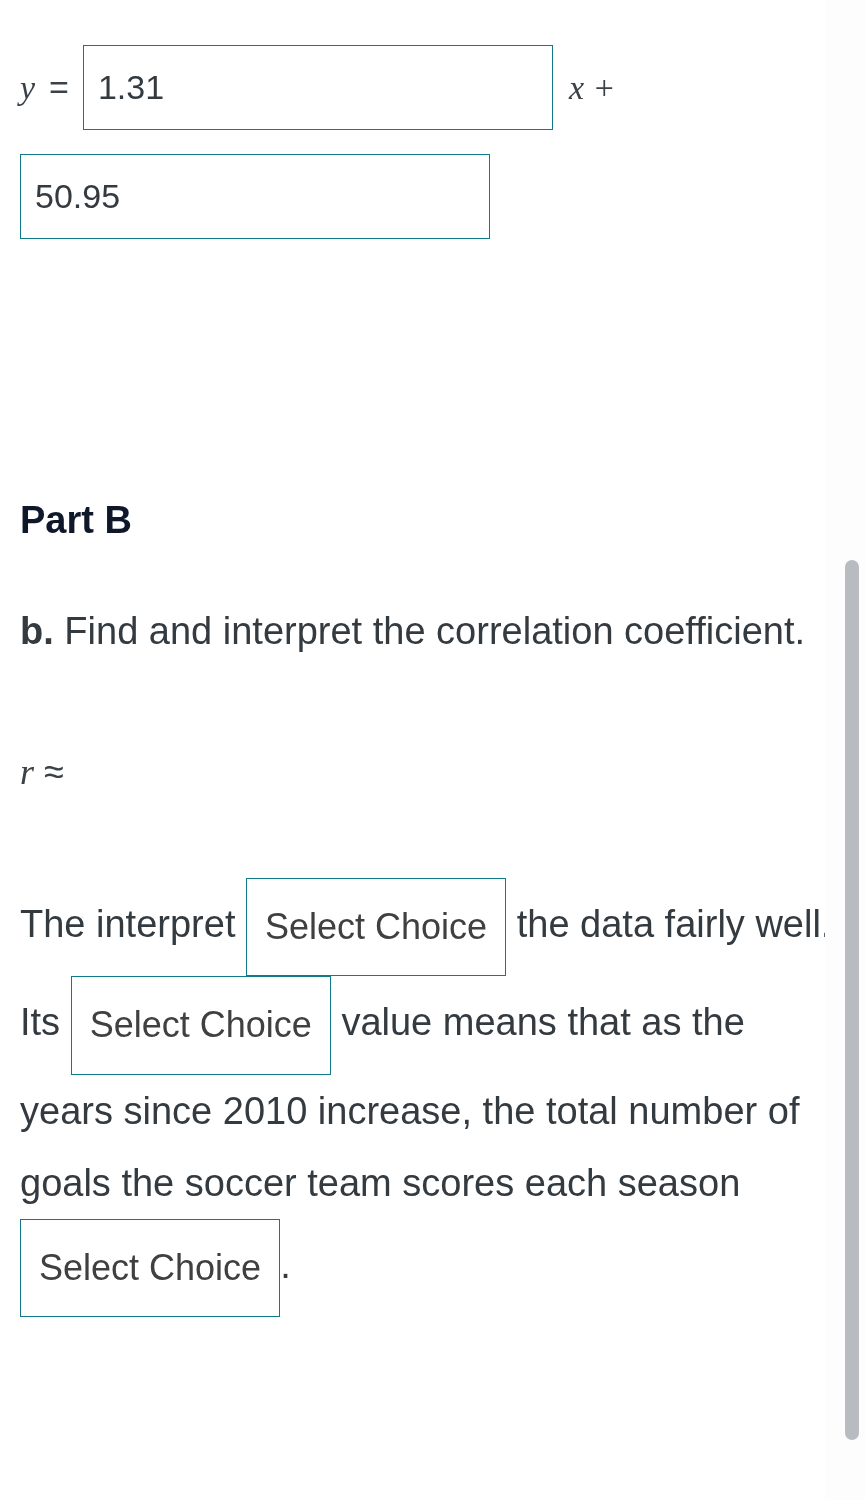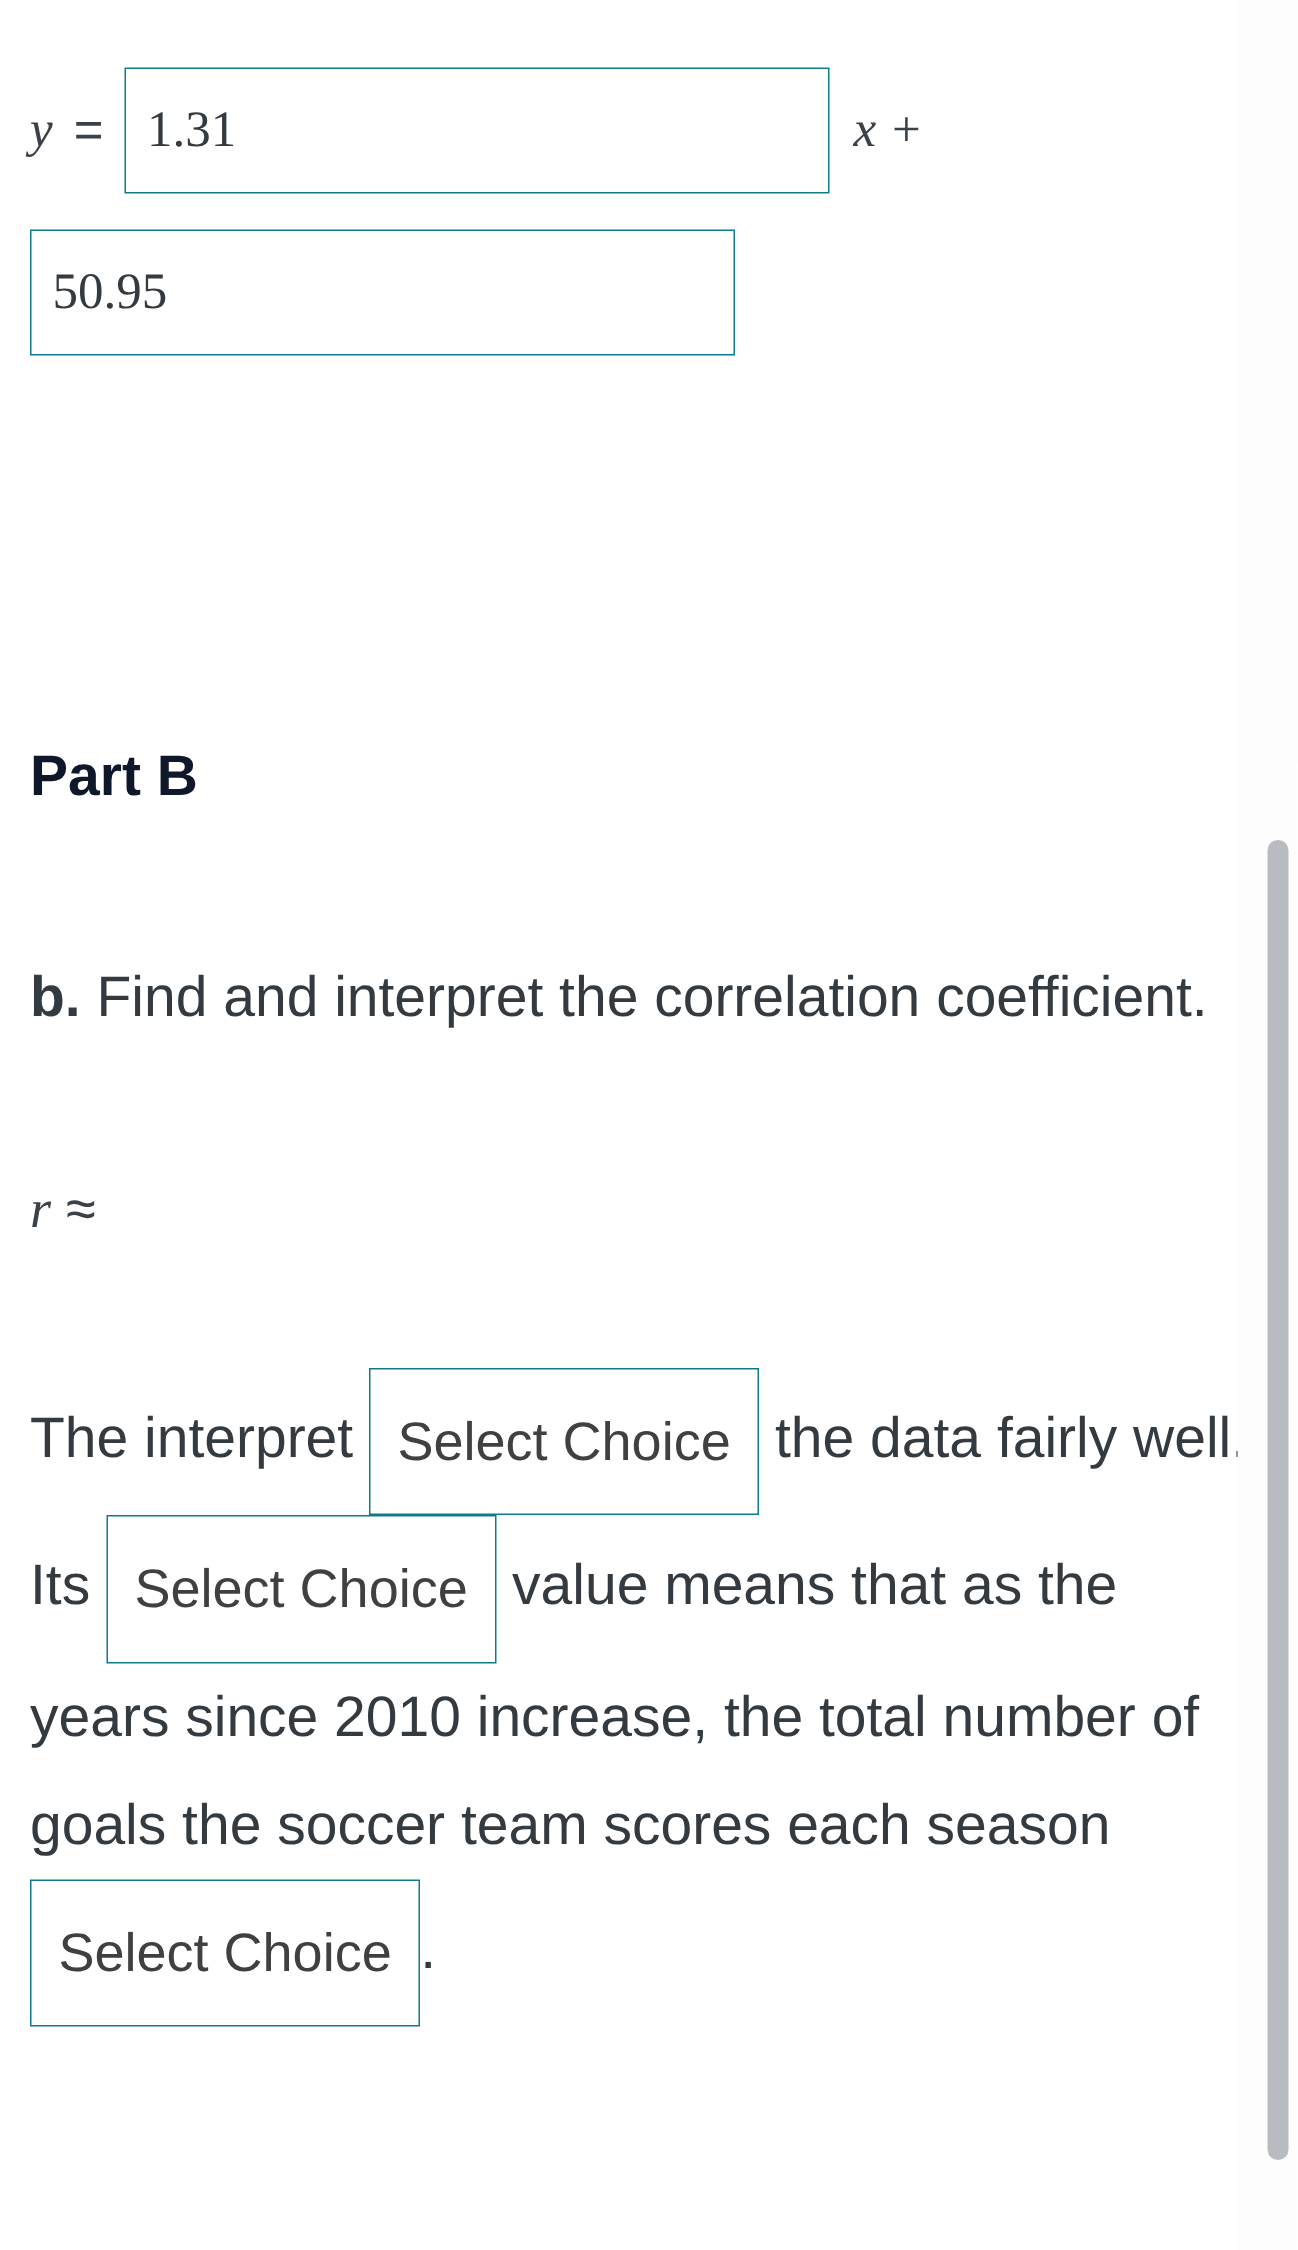--- a/index.html
+++ b/index.html
@@ -41,45 +41,43 @@
       border: 1.5px solid #0e7a8a;
       background: #fff;
       font-size: 34px;
       color: #333a40;
       padding: 22px 14px;
       font-family: inherit;
       outline: none;
     }
     .input-slope {
       width: 470px;
-      font-family: Liberation Serif, serif;
     }
     .input-intercept {
       width: 470px;
       margin-top: 24px;
-      font-family: Liberation Serif, serif;
     }
     .x-plus {
       font-style: italic;
       font-size: 34px;
       color: #3a4148;
       font-family: Georgia, 'Times New Roman', serif;
       margin-left: 6px;
     }
     .part-heading {
       color: #0f172a;
       font-size: 38px;
       font-weight: 700;
       margin-top: 260px;
     }
     .prompt-text {
       font-size: 38px;
       color: #333a40;
       line-height: 1.55;
-      margin-top: 96px;
+      margin-top: 60px;
     }
     .prompt-text .bold-letter {
       font-weight: 700;
     }
     .r-row {
       display: flex;
       align-items: center;
       margin-top: 90px;
     }
     .r-label {

